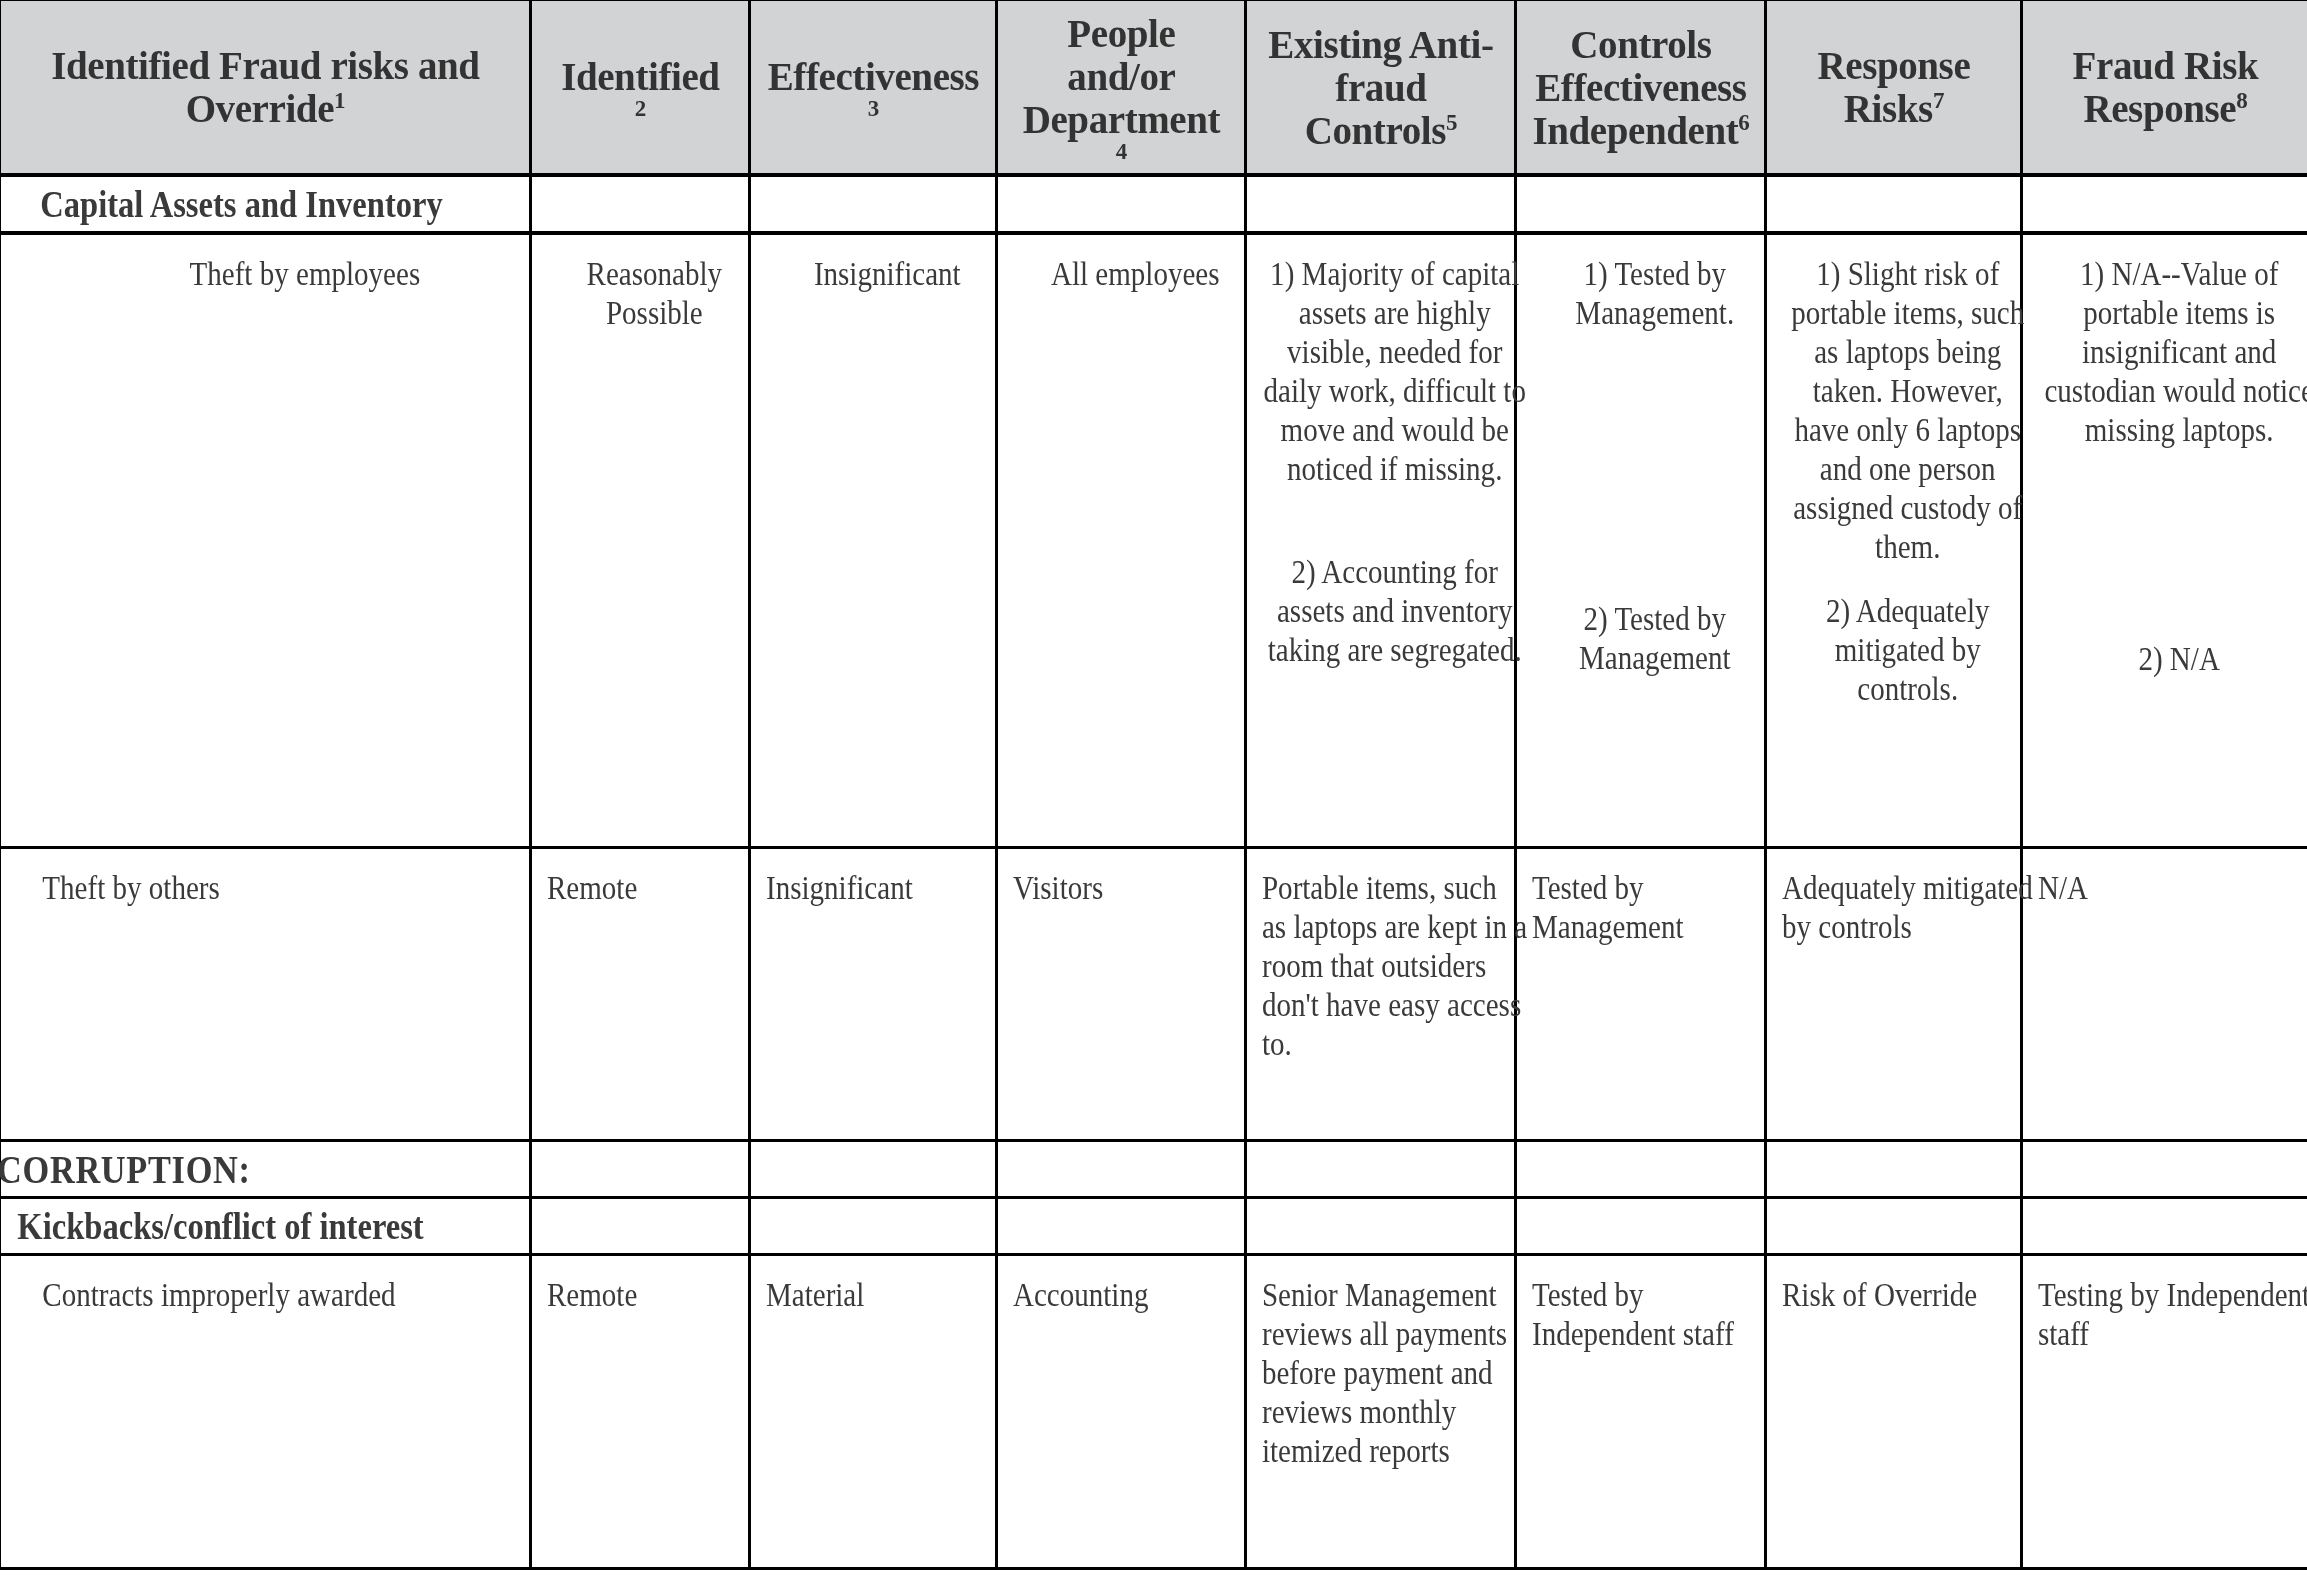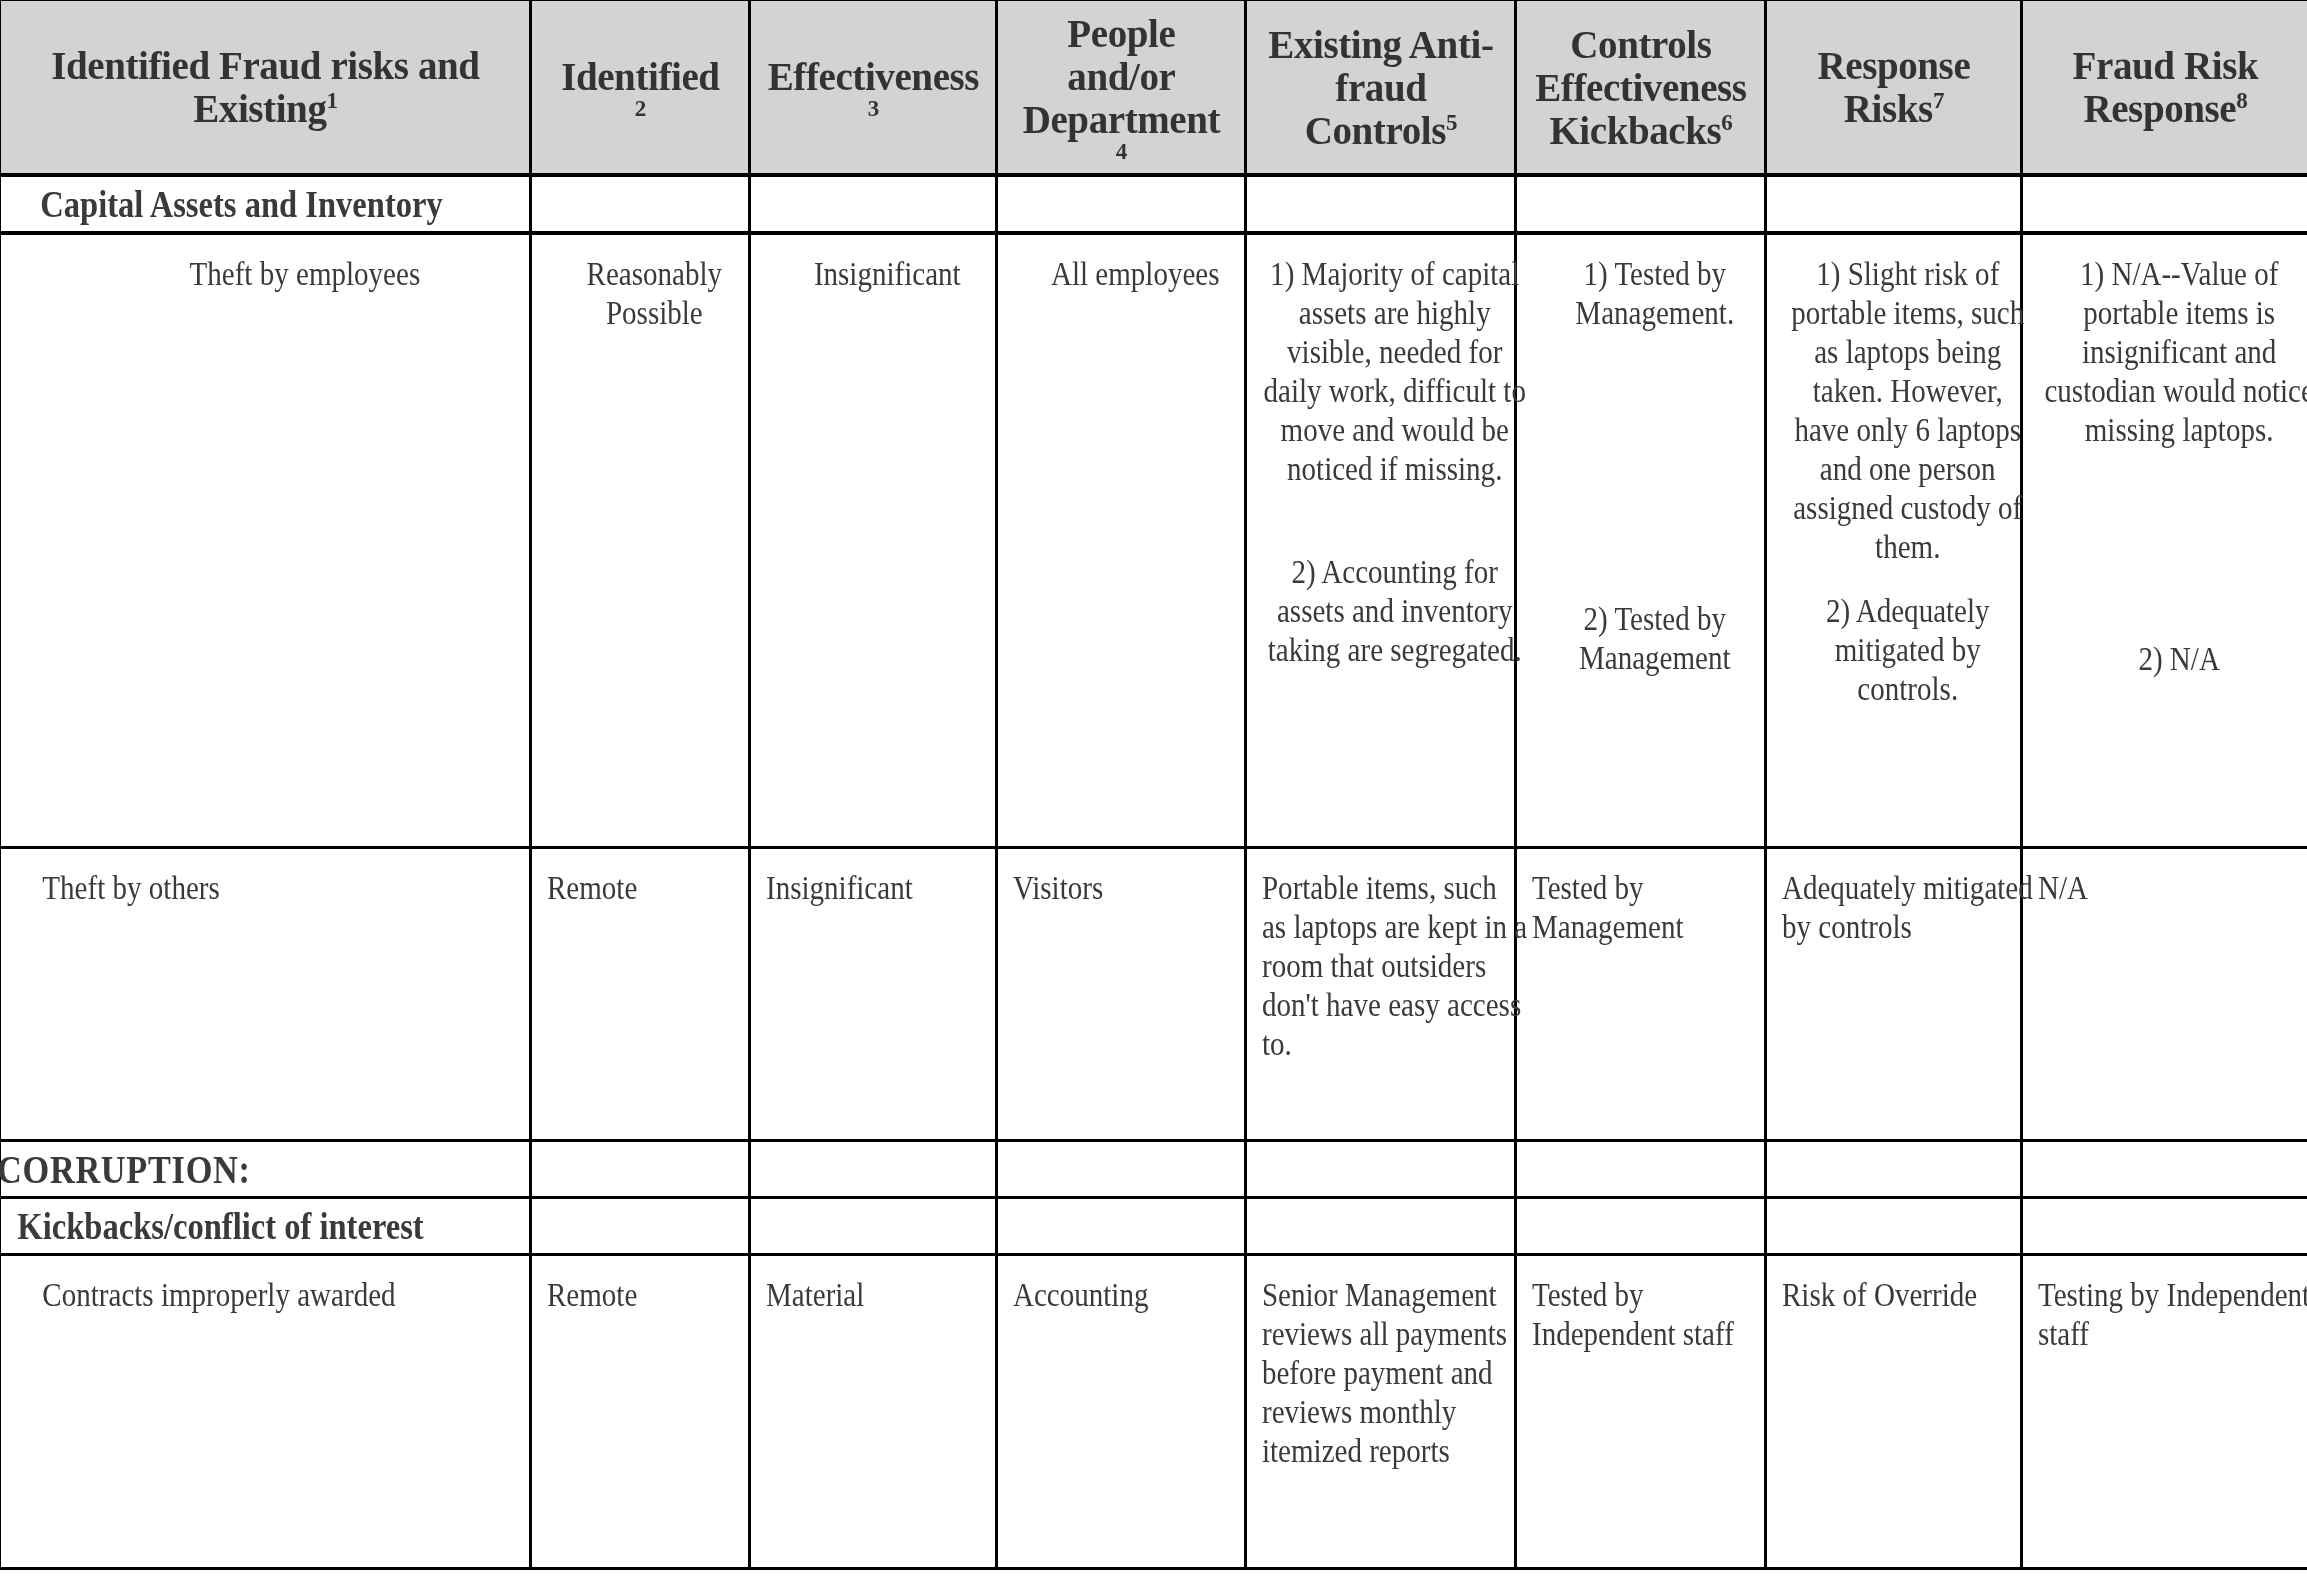--- a/index.html
+++ b/index.html
@@ -32,26 +32,26 @@
       <col style="width:219px">
       <col style="width:247px">
       <col style="width:249px">
     <col style="width:270px">
       <col style="width:250px">
       <col style="width:256px">
       <col style="width:287px">
   </colgroup>
   <thead>
     <tr>
-      <th><span>Identified Fraud risks and</span><br><span>Existing</span><sup>1</sup></th>
+      <th><span>Identified Fraud risks and</span><br><span>Override</span><sup>1</sup></th>
       <th><span>Identified</span><span class="sub">2</span></th>
       <th><span>Effectiveness</span><span class="sub">3</span></th>
       <th><span>People</span><br><span>and/or</span><br><span>Department</span><span class="sub">4</span></th>
       <th><span>Existing Anti-</span><br><span>fraud</span><br><span>Controls</span><sup>5</sup></th>
-      <th><span>Controls</span><br><span>Effectiveness</span><br><span>Kickbacks</span><sup>6</sup></th>
+      <th><span>Controls</span><br><span>Effectiveness</span><br><span>Independent</span><sup>6</sup></th>
       <th><span>Response</span><br><span>Risks</span><sup>7</sup></th>
       <th><span>Fraud Risk</span><br><span>Response</span><sup>8</sup></th>
     </tr>
   </thead>
   <tbody>
     <tr class="section thick-top">
       <td>
           <div class="sec-label">Capital Assets and Inventory</div>
         </td>
       <td></td>

